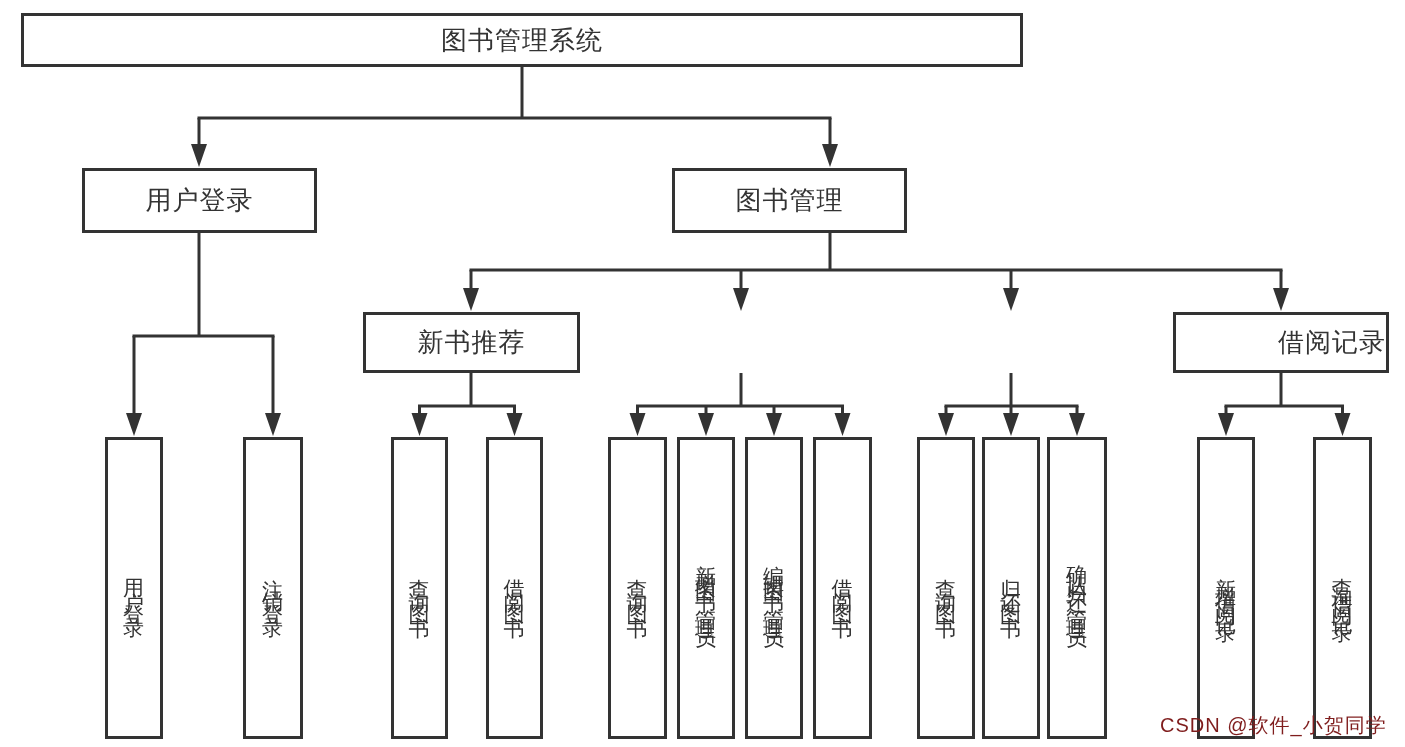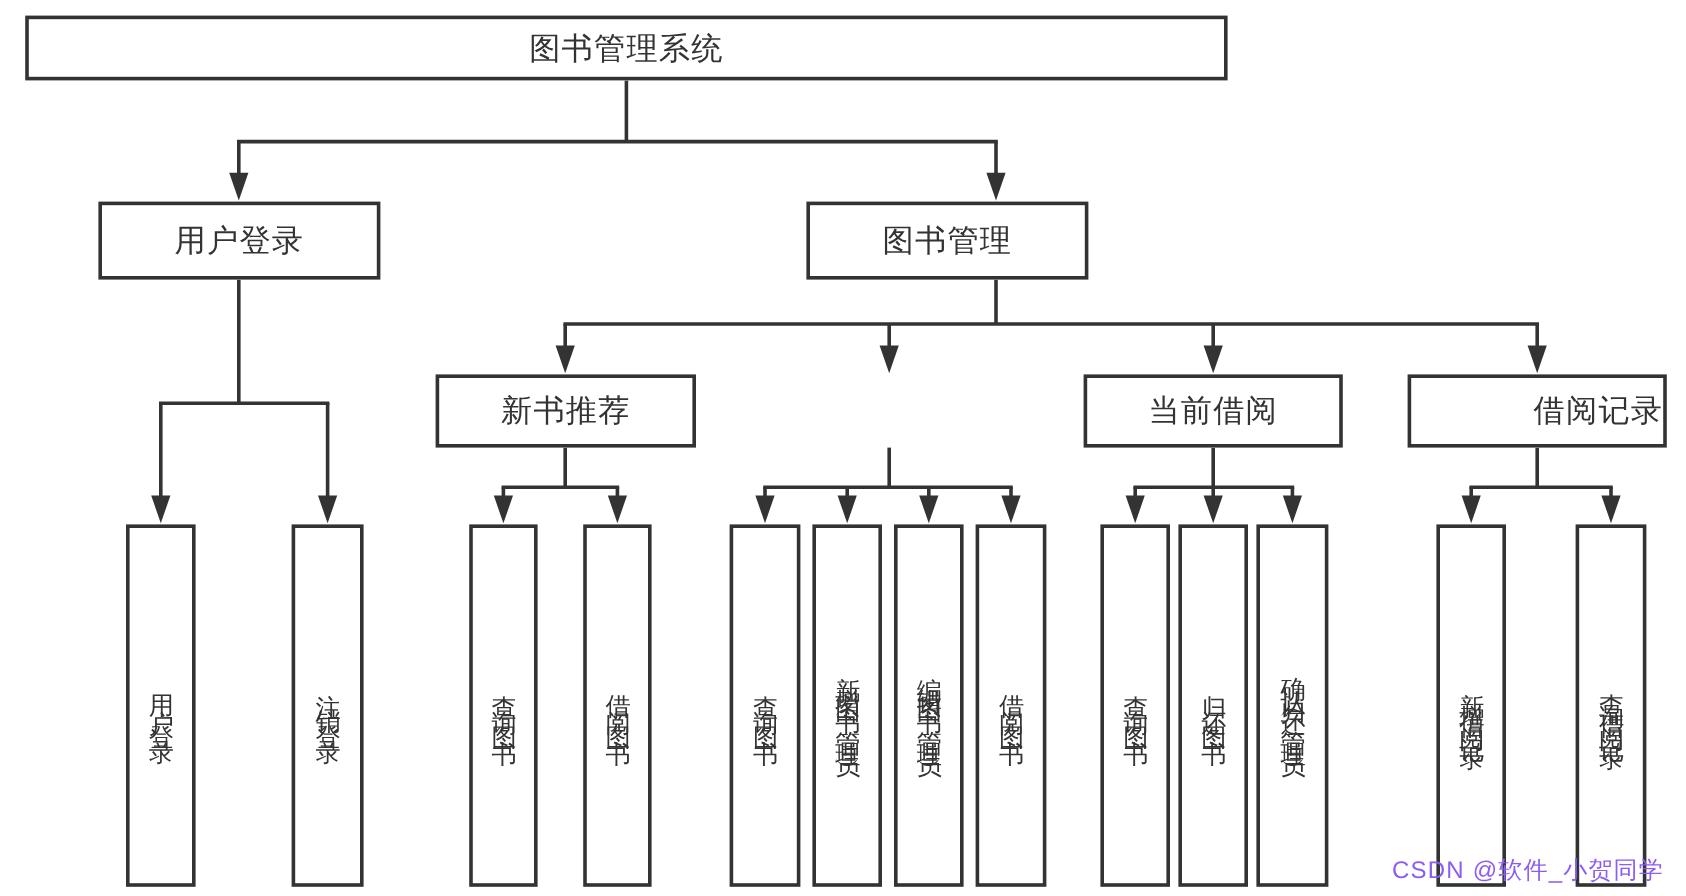--- a/index.html
+++ b/index.html
@@ -38,21 +38,21 @@
     font-size:21px;
     letter-spacing:9px;
     line-height:1;
     white-space:nowrap;
   }
   .vtext.short{letter-spacing:13px;}
   .watermark{
     position:absolute;
     left:1160px;top:712px;
     font-size:20px;
-    color:#8b5cf6;
+    color:#7f1d1d;
     letter-spacing:1px;
     z-index:3;
     white-space:nowrap;
   }
   .stroke{stroke:#333333;stroke-width:3;fill:none;}
   .head{fill:#333333;stroke:none;}
 </style>
 </head>
 <body>
 
@@ -141,23 +141,20 @@
   <div class="box" style="left:82px;top:168px;width:235px;height:65px;">
     <span>用户登录</span>
   </div>
   <div class="box" style="left:672px;top:168px;width:235px;height:65px;">
     <span>图书管理</span>
   </div>
 
   <div class="box" style="left:363px;top:312px;width:217px;height:61px;">
     <span>新书推荐</span>
   </div>
-  <div class="box" style="left:903px;top:312px;width:216px;height:61px;">
-    <span>当前借阅</span>
-  </div>
   <div class="box" style="left:1173px;top:312px;width:216px;height:61px;justify-content:flex-end;">
     <span>借阅记录</span>
   </div>
 
   <div class="leaf" style="left:105px;width:58px;">
     <span class="vtext short">用户登录</span>
   </div>
   <div class="leaf" style="left:243px;width:60px;">
     <span class="vtext short">注销登录</span>
   </div>

